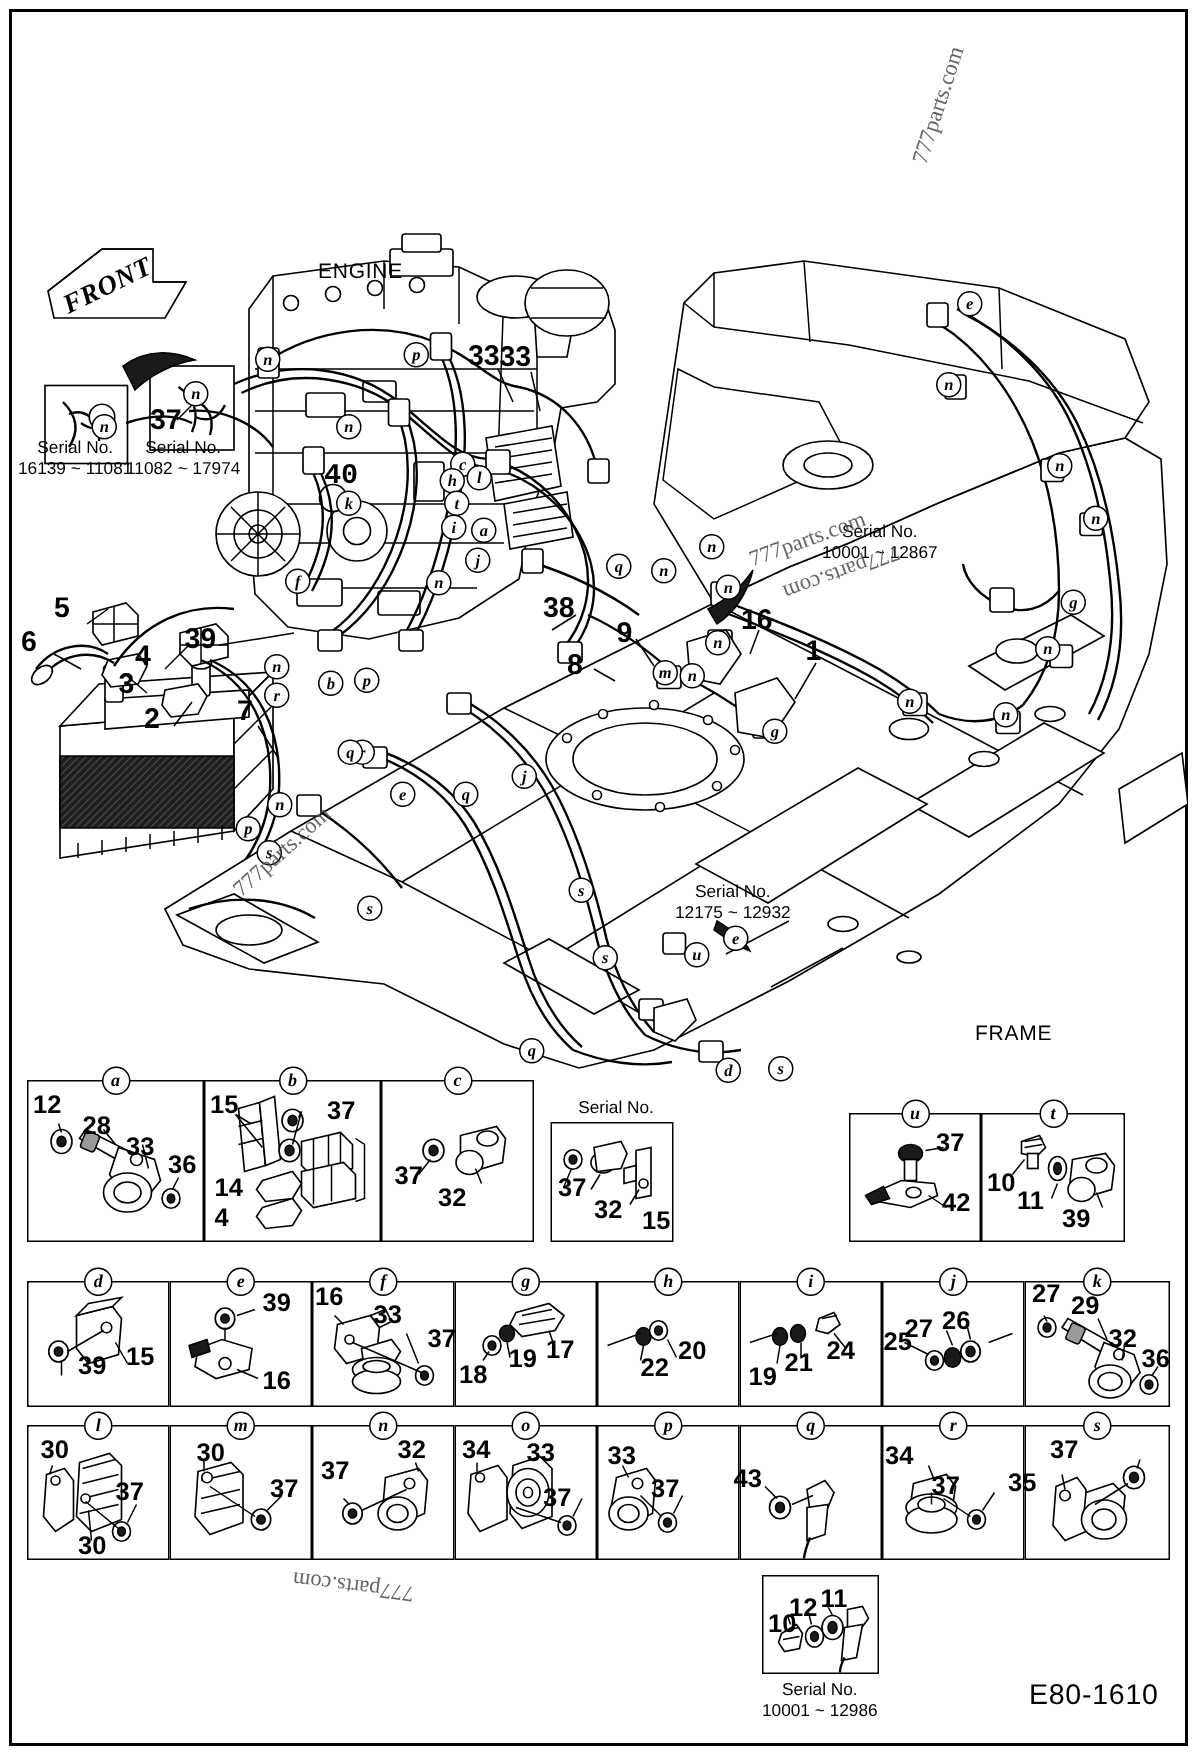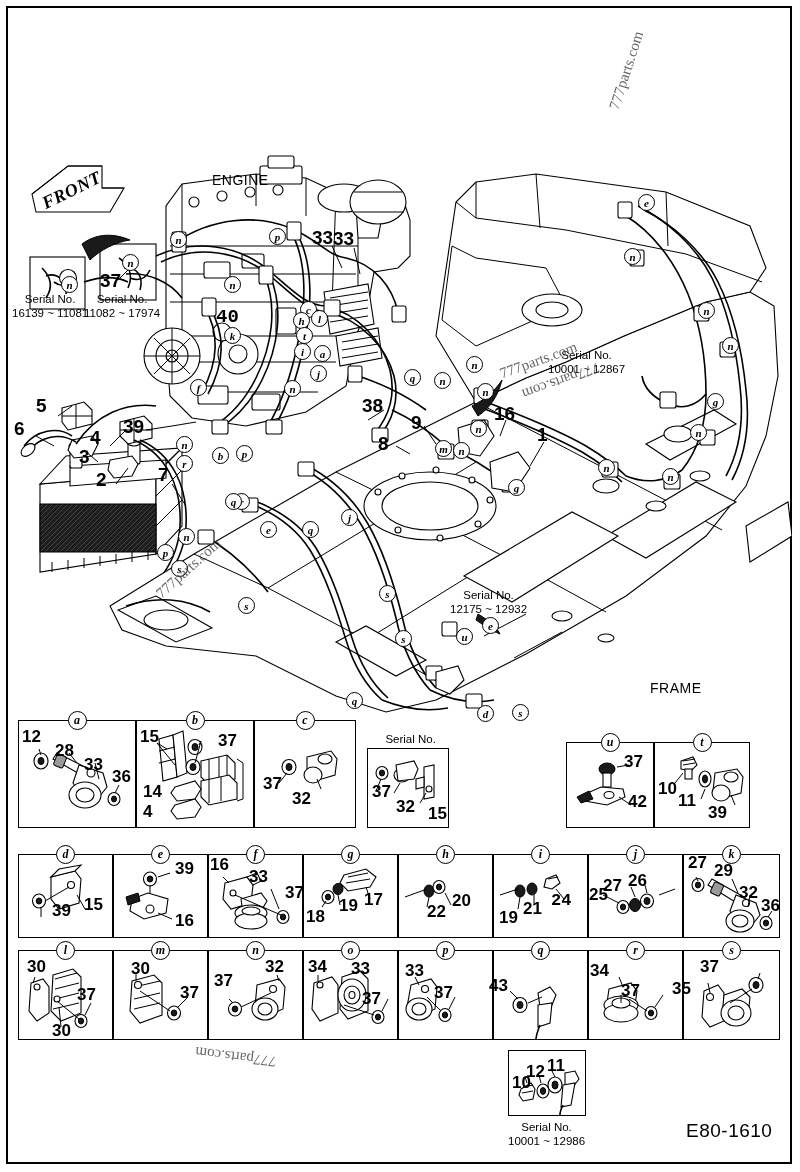--- a/index.html
+++ b/index.html
@@ -685,21 +685,21 @@
       <div class="lbl num" style="left: 210px; top: 856px;">16</div>
       <div class="lbl num" style="left: 249px; top: 868px;">33</div>
       <div class="lbl num" style="left: 285px; top: 884px;">37</div>
       <div class="lbl num" style="left: 306px; top: 908px;">18</div>
       <div class="lbl num" style="left: 339px; top: 897px;">19</div>
       <div class="lbl num" style="left: 364px; top: 891px;">17</div>
       <div class="lbl num" style="left: 427px; top: 903px;">22</div>
       <div class="lbl num" style="left: 452px; top: 892px; text-align: center;">20</div>
       <div class="lbl num" style="left: 499px; top: 909px;">19</div>
       <div class="lbl num" style="left: 523px; top: 900px;">21</div>
-      <div class="lbl num" style="left: 551px; top: 892px; font-family: Liberation Mono, monospace;">24</div>
+      <div class="lbl num" style="left: 551px; top: 892px;">24</div>
       <div class="lbl num" style="left: 589px; top: 886px;">25</div>
       <div class="lbl num" style="left: 603px; top: 877px;">27</div>
       <div class="lbl num" style="left: 628px; top: 872px;">26</div>
       <div class="lbl num" style="left: 688px; top: 854px;">27</div>
       <div class="lbl num" style="left: 714px; top: 862px;">29</div>
       <div class="lbl num" style="left: 739px; top: 884px;">32</div>
       <div class="lbl num" style="left: 761px; top: 897px;">36</div>
       <div class="lbl num" style="left: 27px; top: 958px;">30</div>
       <div class="lbl num" style="left: 77px; top: 986px;">37</div>
       <div class="lbl num" style="left: 52px; top: 1022px;">30</div>

